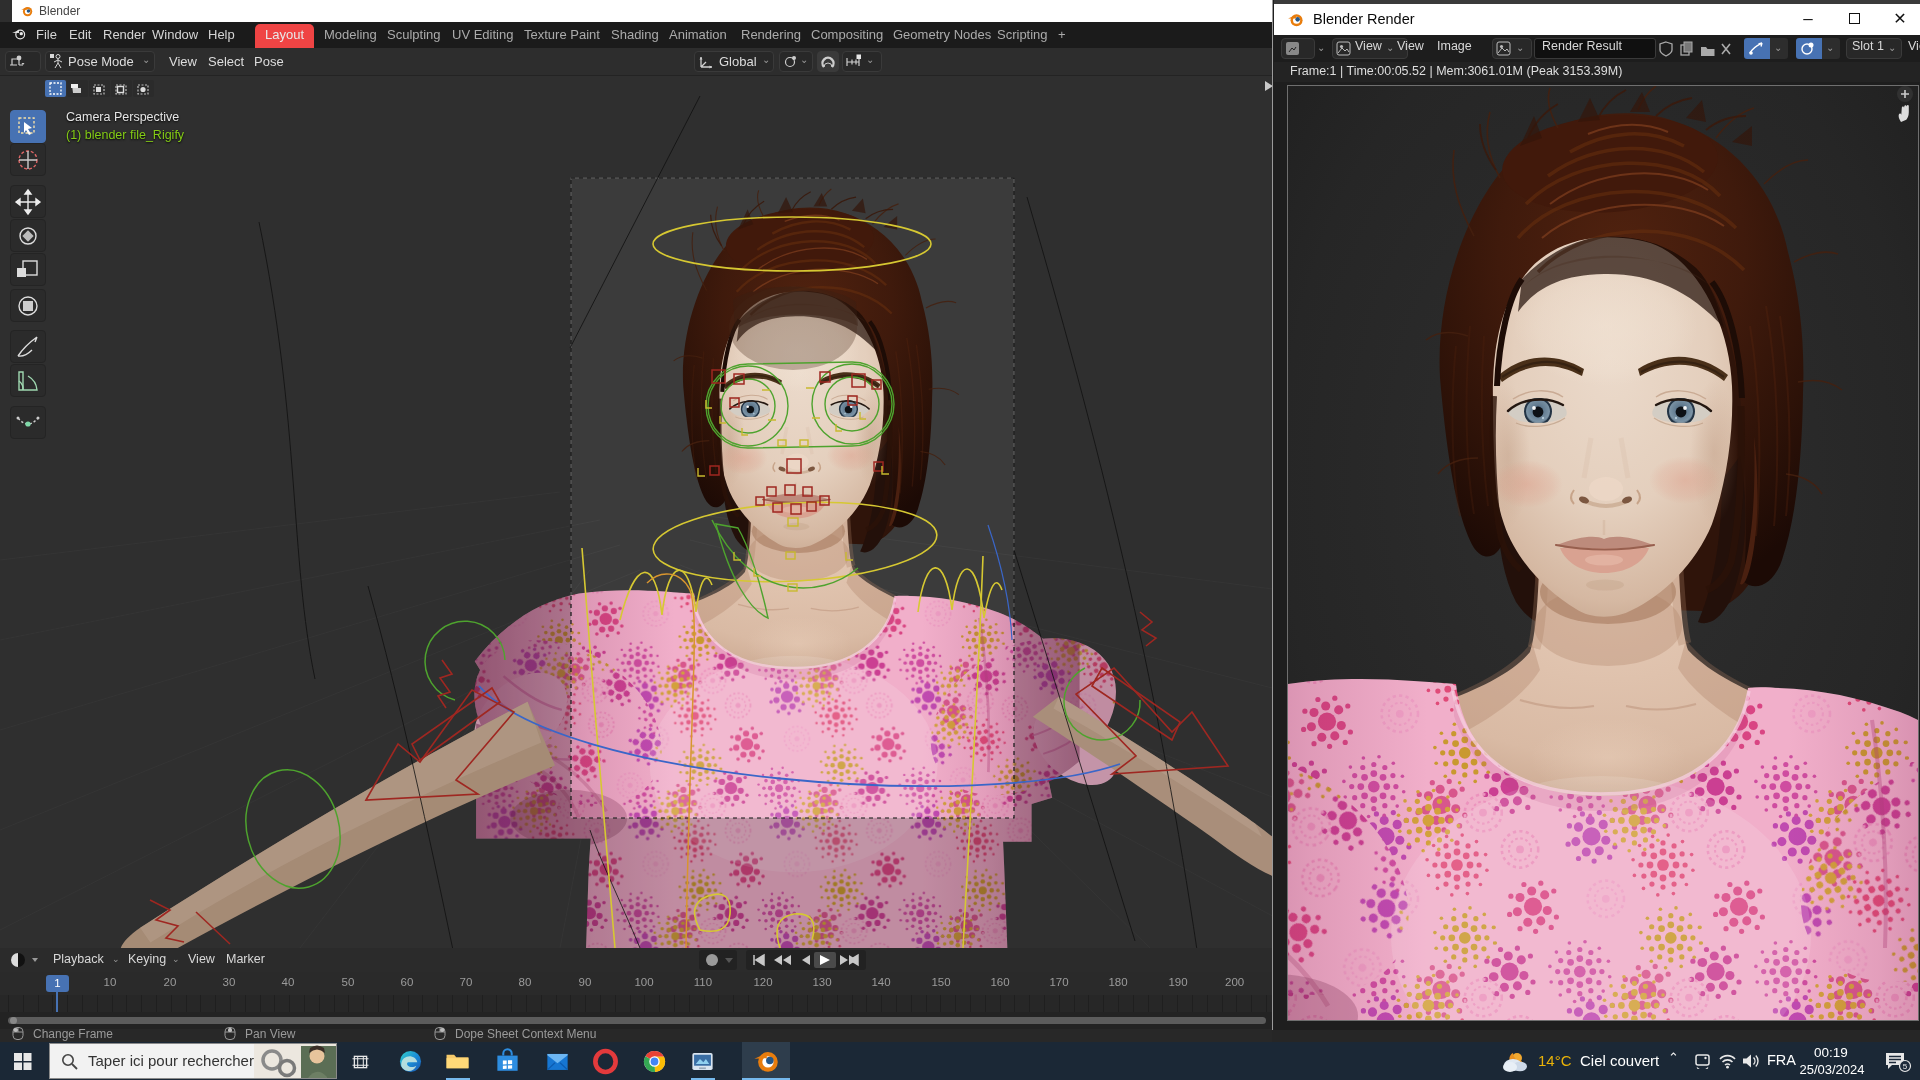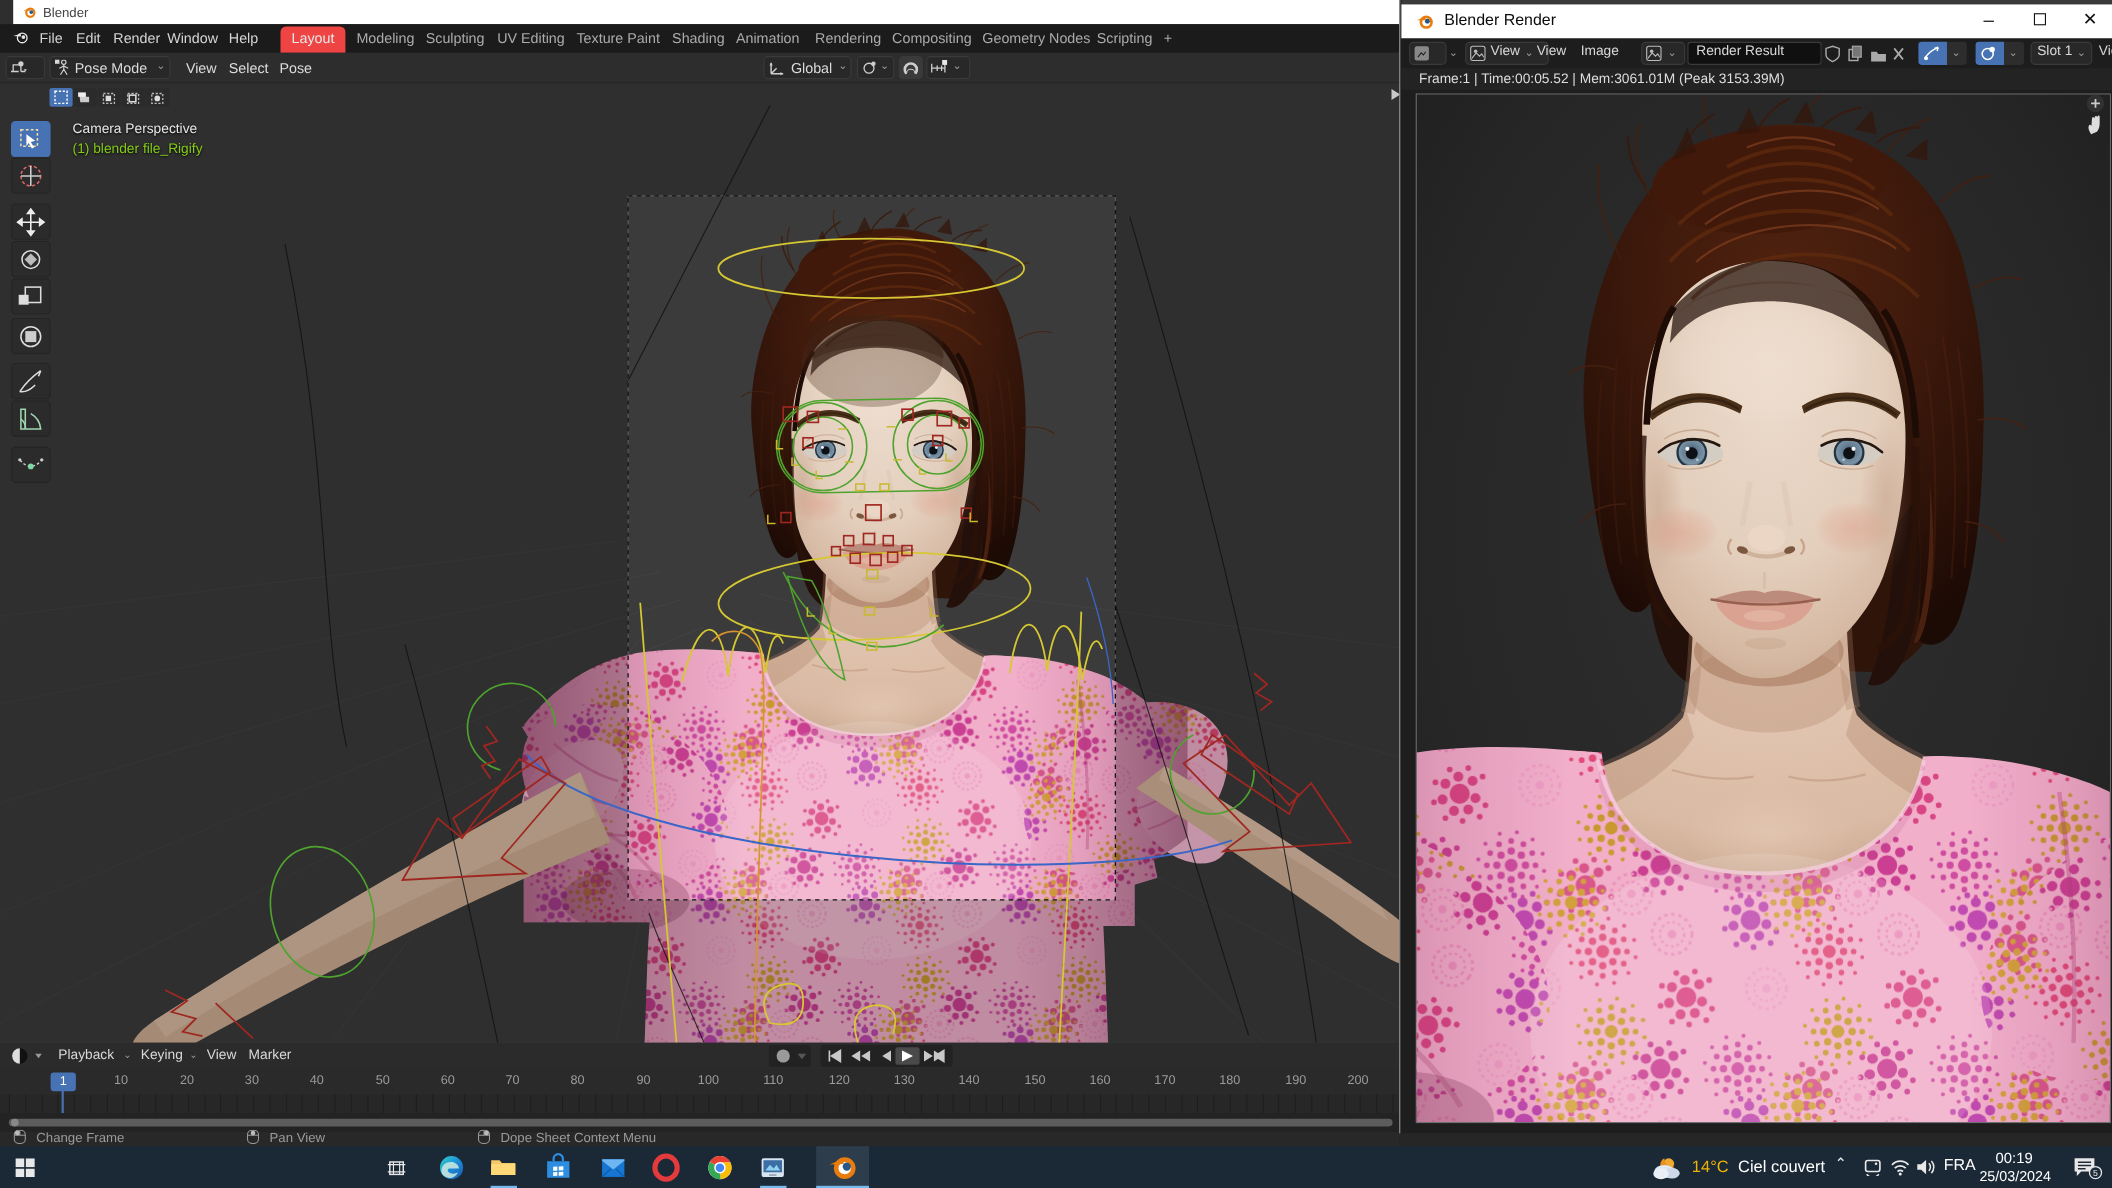--- a/index.html
+++ b/index.html
@@ -771,20 +771,38 @@
       </svg>
   </div>
 
   <div id="taskbar" class="abs">
 <svg class="abs" style="left:14px;top:11px" width="18" height="17" viewBox="0 0 18 17">
         <rect x="0" y="0" width="8" height="8" fill="#e8e8e8"></rect>
         <rect x="9.5" y="0" width="8" height="8" fill="#e8e8e8"></rect>
         <rect x="0" y="9.5" width="8" height="7.5" fill="#e8e8e8"></rect>
         <rect x="9.5" y="9.5" width="8" height="7.5" fill="#e8e8e8"></rect>
       </svg>
+<div id="searchbox" class="abs">
+  <svg class="abs" style="left:11px;top:9px" width="17" height="17" viewBox="0 0 17 17">
+          <circle cx="7" cy="7" r="5.2" fill="none" stroke="#444" stroke-width="1.6"></circle>
+          <path d="M11 11 L16 16" stroke="#444" stroke-width="1.8"></path>
+        </svg>
+  <span class="abs" style="left:38px;top:8px">Taper ici pour rechercher</span>
+  <div class="abs" style="left:204px;top:0;width:82px;height:34px;background:#e9e4dc;overflow:hidden">
+    <svg width="82" height="34" viewBox="0 0 82 34">
+      <rect x="0" y="0" width="82" height="34" fill="#ece7df"></rect>
+      <circle cx="18" cy="16" r="9" fill="none" stroke="#8a8a8a" stroke-width="3.5"></circle>
+      <circle cx="33" cy="24" r="7.5" fill="none" stroke="#7a7a7a" stroke-width="3.5"></circle>
+      <rect x="47" y="2" width="35" height="32" fill="#5b6e55"></rect>
+      <circle cx="63" cy="12" r="7.5" fill="#e8c49c"></circle>
+      <path d="M55 9 q8 -7 16 0 l-1 -5 q-7 -5 -14 0 z" fill="#3a2e26"></path>
+      <path d="M54 34 q9 -12 19 -1 l0 1 z" fill="#6d7f64"></path>
+    </svg>
+  </div>
+</div>
 <svg class="abs" style="left:352px;top:12px;position:absolute" width="17" height="16" viewBox="0 0 18 17">
         <rect x="2.5" y="2.5" width="13" height="12" fill="none" stroke="#e8e8e8" stroke-width="1.4"></rect>
         <path d="M0.5 5 h17 M6 2.5 v12 M12 2.5 v12 M0.5 12 h17" stroke="#e8e8e8" stroke-width="1.1"></path>
       </svg>
 <svg class="abs tbicon" style="left:397px" viewBox="0 0 32 32">
         <defs>
           <linearGradient id="edg" x1="0" y1="0" x2="1" y2="1">
             <stop offset="0" stop-color="#35d2c8"></stop>
             <stop offset="0.5" stop-color="#1b8fd8"></stop>
             <stop offset="1" stop-color="#1a55b0"></stop>

